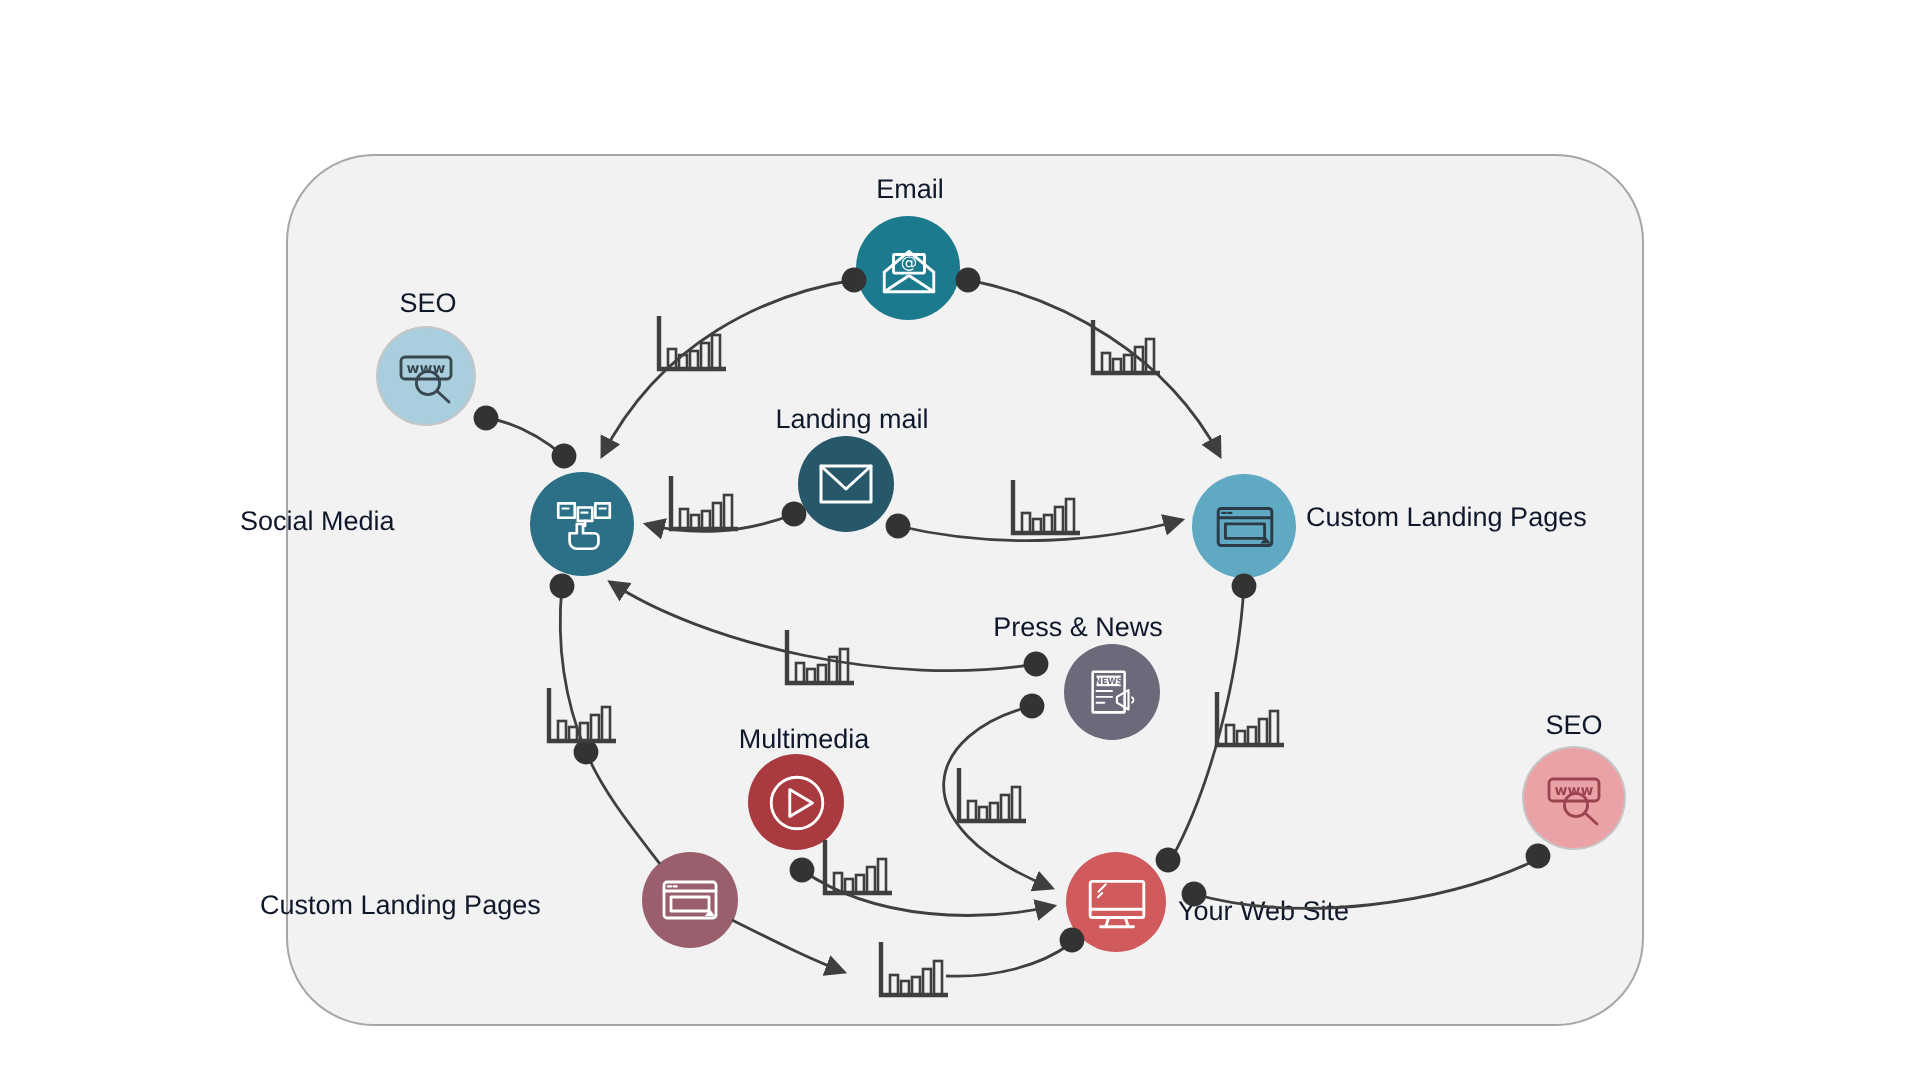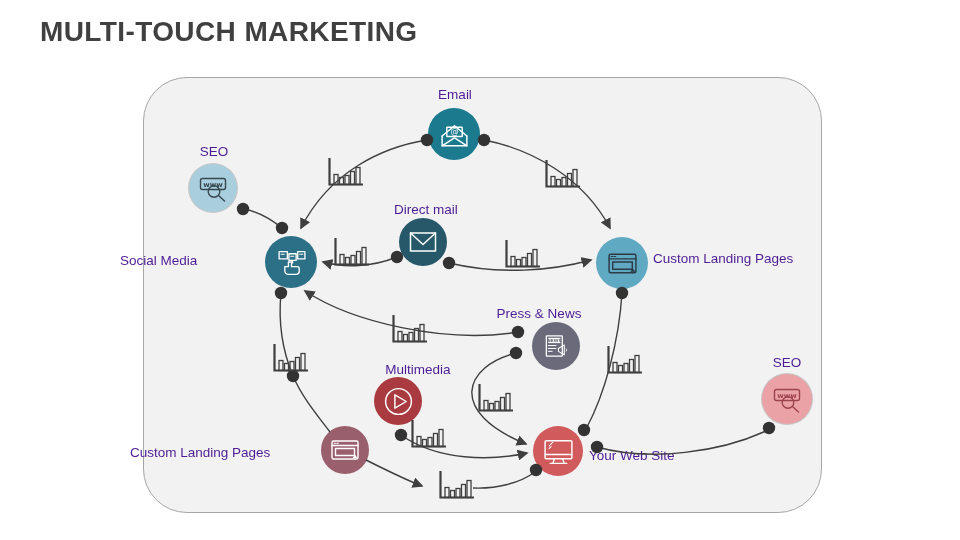--- a/index.html
+++ b/index.html
@@ -5,32 +5,31 @@
   html,body{margin:0;padding:0;background:#ffffff;}
   .stage{position:relative;width:960px;height:540px;overflow:hidden;background:#ffffff;
          font-family:"Liberation Sans", sans-serif;}
   .title{position:absolute;left:40px;top:16px;font-size:28px;font-weight:bold;
          letter-spacing:.4px;color:#404040;}
   .panel{position:absolute;left:143px;top:77px;width:679px;height:436px;
          border-radius:44px;background:#f2f2f2;border:1px solid #a6a6a6;box-sizing:border-box;}
   .node{position:absolute;border-radius:50%;display:flex;align-items:center;justify-content:center;}
   .node.ringed{box-shadow:0 0 0 1px rgba(0,0,0,.18);justify-content:center;}
   .node svg{display:block;}
-  .lbl{position:absolute;font-size:13.5px;color:#4c1d95;white-space:nowrap;line-height:15px;}
+  .lbl{position:absolute;font-size:13.5px;color:#0f172a;white-space:nowrap;line-height:15px;}
   .lbl.center{transform:translateX(-50%);}
   .lbl.right{}
   svg.wires{position:absolute;left:0;top:0;pointer-events:none;}
   .icon-text{font-family:"DejaVu Sans", sans-serif;}
 </style>
 </head>
 <body>
 
 <div class="stage">
 
-  <div class="title" style="color: rgb(64, 64, 64);">MULTI-TOUCH MARKETING</div>
 
   <div class="panel" style="background: rgb(242, 242, 242); border-color: rgb(166, 166, 166);"></div>
 
   <div class="node" style="left: 428px; top: 108px; width: 52px; height: 52px; background: rgb(27, 122, 142); color: rgb(255, 255, 255);">
     <svg width="33" height="33" viewBox="-16 -16 32 32" fill="none" stroke="currentColor" stroke-width="1.4" stroke-linecap="round" stroke-linejoin="round">
       <path d="M-12,1.5 L0,-8.5 L12,1.5"></path>
       <rect x="-7.5" y="-7" width="15" height="9" rx="0.5"></rect>
       <text class="icon-text" x="0" y="-0.5" font-size="8" text-anchor="middle" fill="currentColor" stroke="none">@</text>
       <path d="M-12,1.5 V11 H12 V1.5"></path>
       <path d="M-12,11 L-0.5,3.5 M12,11 L0.5,3.5"></path>
@@ -47,21 +46,21 @@
     </svg>
   </div>
   <div class="lbl center" style="left:214px;top:144px">SEO</div>
 
   <div class="node" style="left: 399px; top: 218px; width: 48px; height: 48px; background: rgb(39, 88, 106); color: rgb(255, 255, 255);">
     <svg width="32" height="32" viewBox="-16 -16 32 32" fill="none" stroke="currentColor" stroke-width="1.5" stroke-linecap="round" stroke-linejoin="round">
       <rect x="-12.5" y="-9" width="25" height="18"></rect>
       <path d="M-12.5,-9 L0,2.5 L12.5,-9"></path>
     </svg>
   </div>
-  <div class="lbl center" style="left:426px;top:202px">Direct mail</div>
+  <div class="lbl center" style="left:426px;top:202px">Landing mail</div>
 
   <div class="node" style="left: 265px; top: 236px; width: 52px; height: 52px; background: rgb(43, 112, 134); color: rgb(255, 255, 255);">
     <svg width="33" height="33" viewBox="-16 -16 32 32" fill="none" stroke="currentColor" stroke-width="1.3" stroke-linecap="round" stroke-linejoin="round">
       <rect x="-12" y="-10.5" width="8" height="7"></rect>
       <rect x="-2.5" y="-8.5" width="7" height="6.5"></rect>
       <rect x="6" y="-10.5" width="7" height="7"></rect>
       <path d="M-10,-8 h3 M-0.8,-6 h3 M8,-8 h3" stroke-width="1"></path>
       <path d="M1,-2 v2.5"></path>
       <path d="M-6.5,4 h3.5 v-4.5 h3 v4.5 h5.5 a2,2 0 0 1 2,2 v2.5 a3,3 0 0 1 -3,3 h-7.5 a3.5,3.5 0 0 1 -3.5,-3.5 z"></path>
     </svg>
@@ -90,21 +89,21 @@
     </svg>
   </div>
   <div class="lbl center" style="left:539px;top:306px">Press &amp; News</div>
 
   <div class="node" style="left: 374px; top: 377px; width: 48px; height: 48px; background: rgb(169, 58, 64); color: rgb(255, 255, 255);">
     <svg width="33" height="33" viewBox="-16 -16 32 32" fill="none" stroke="currentColor" stroke-width="1.4" stroke-linecap="round" stroke-linejoin="round">
       <circle cx="0" cy="0" r="12.5"></circle>
       <path d="M-3.5,-6.5 L7.5,0 L-3.5,6.5 Z"></path>
     </svg>
   </div>
-  <div class="lbl center" style="left:418px;top:362px">Multimedia</div>
+  <div class="lbl center" style="left:402px;top:362px">Multimedia</div>
 
   <div class="node ringed" style="left: 762px; top: 374px; width: 50px; height: 50px; background: rgb(235, 162, 167); color: rgb(156, 67, 80);">
     <svg width="32" height="32" viewBox="-16 -16 32 32" fill="none" stroke="currentColor" stroke-width="1.4" stroke-linecap="round" stroke-linejoin="round">
       <rect x="-12.5" y="-9.5" width="25" height="11" rx="2"></rect>
       <text class="icon-text" x="0" y="-1.4" font-size="7" font-weight="bold" text-anchor="middle" fill="currentColor" stroke="none">www</text>
       <circle cx="1" cy="3.5" r="5.8"></circle>
       <path d="M5.5,7.5 L11.5,13"></path>
     </svg>
   </div>
   <div class="lbl center" style="left:787px;top:355px">SEO</div>

